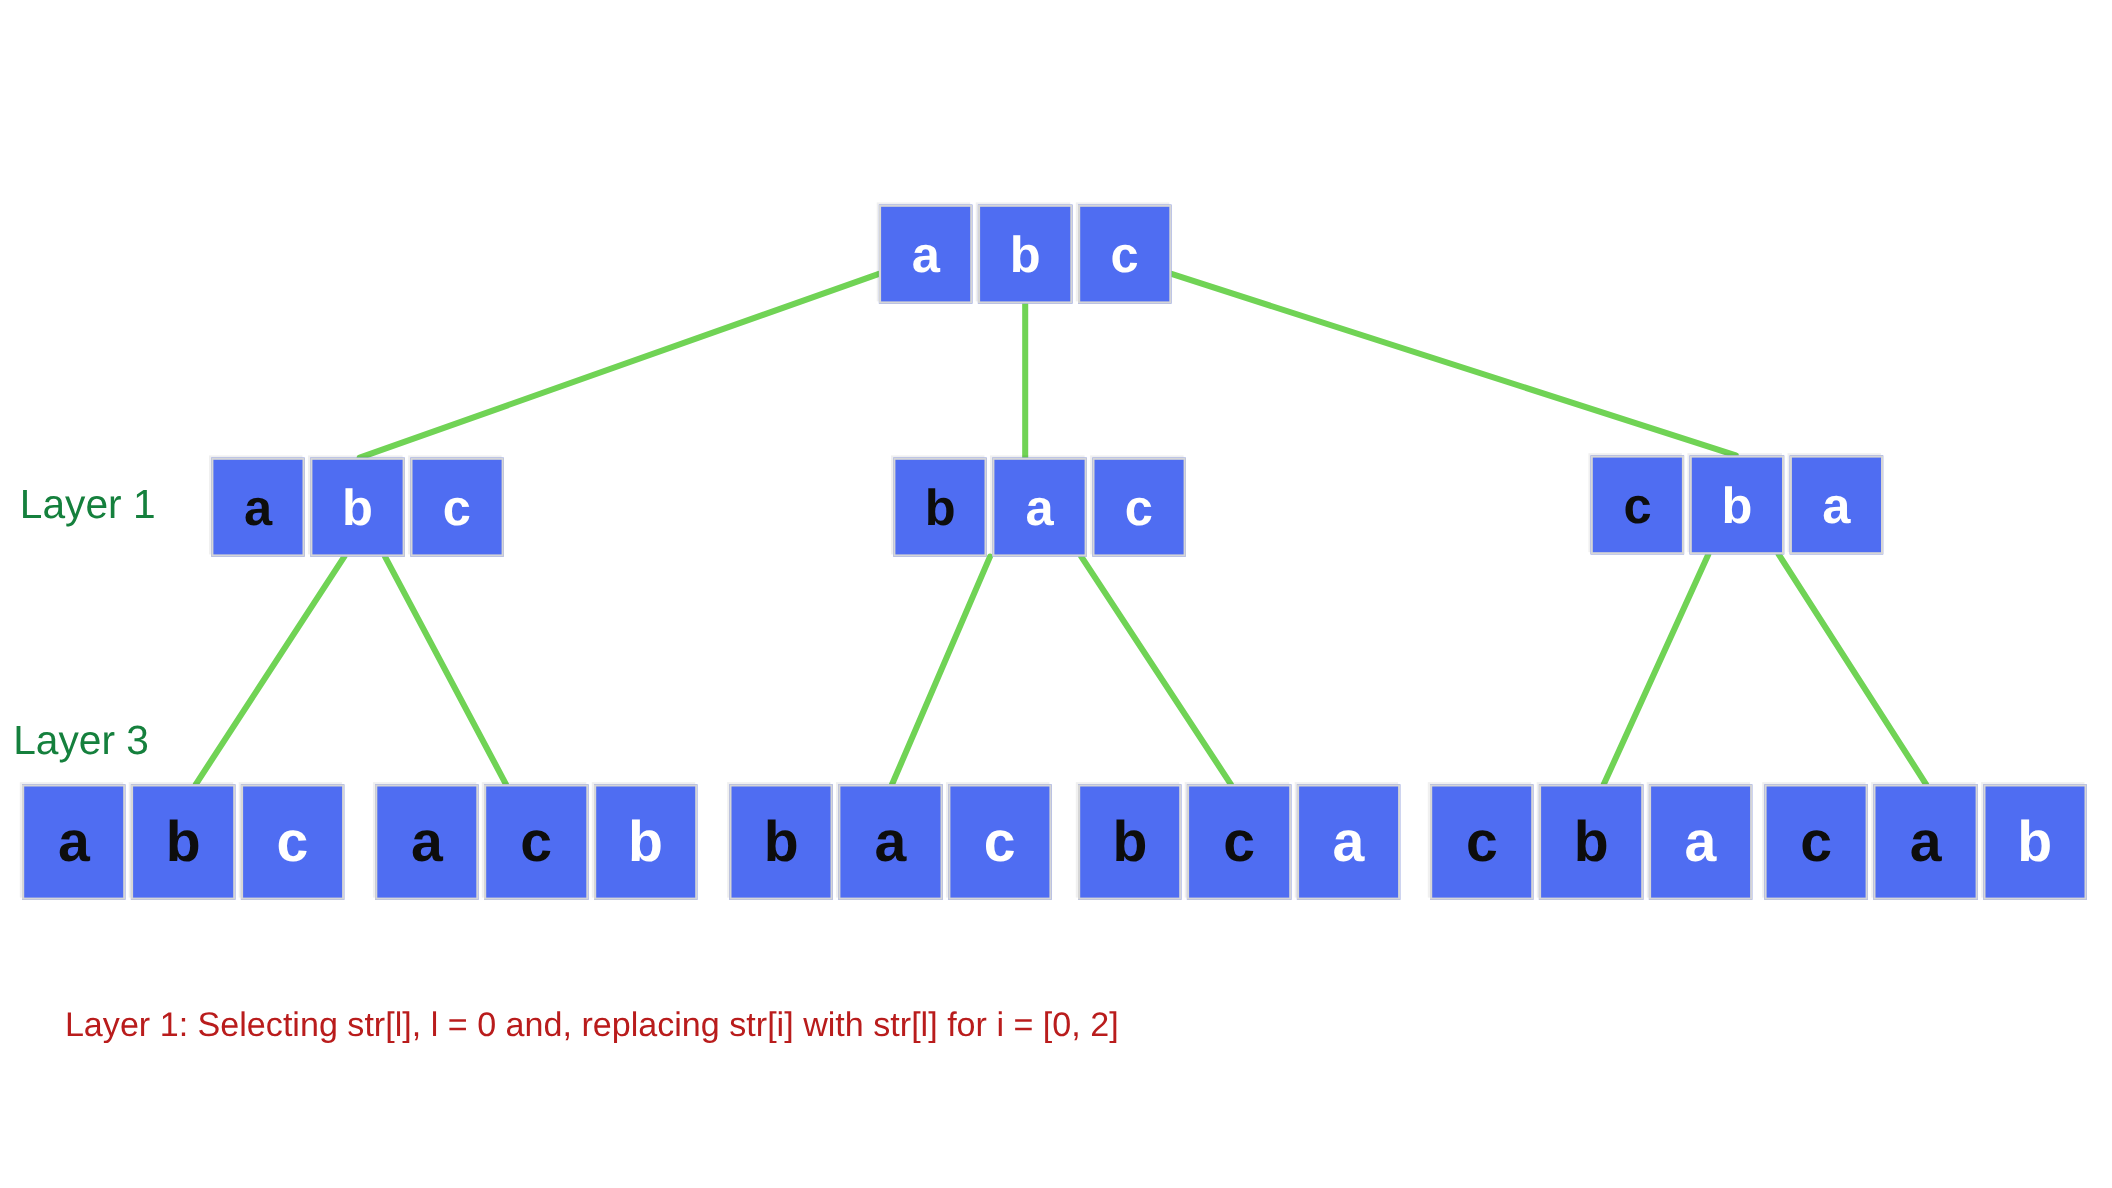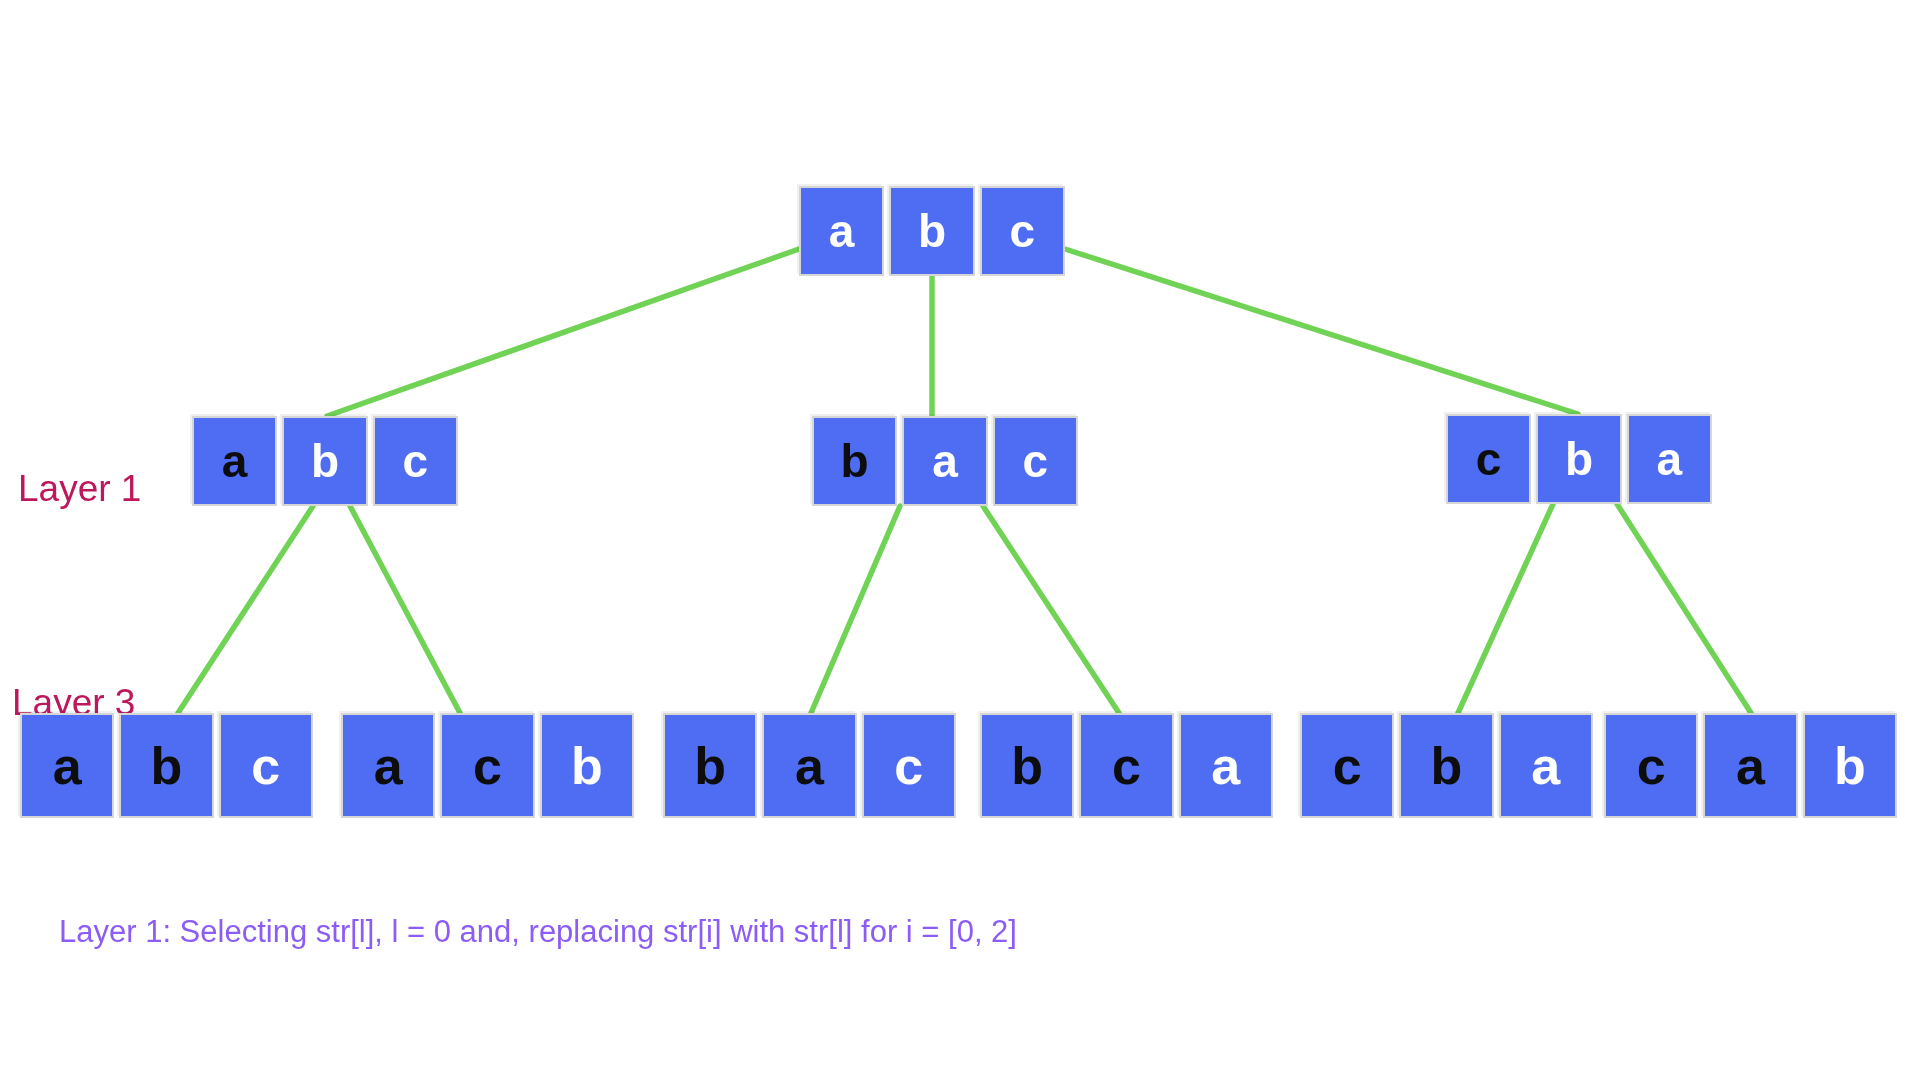--- a/index.html
+++ b/index.html
@@ -30,28 +30,27 @@
     border: 2px solid var(--cell-border, #d6d6d6);
     box-sizing: border-box;
     box-shadow: -2px -2px 0 0 rgba(0,0,0,0.06);
     font-weight: 700;
   }
   .tone-light { color: var(--char-light, #ffffff); }
   .tone-dark  { color: var(--char-dark, #0d0d0d); }
   .side-label {
     position: absolute;
     font-size: 37px;
-    color: #be185d;
+    color: #15803d;
     white-space: nowrap;
-    margin-top: 30px;
   }
   .caption {
     position: absolute;
     font-size: 31px;
-    color: #8b5cf6;
+    color: #b91c1c;
     white-space: nowrap;
     letter-spacing: 0px;
   }
 </style>
 </head>
 <body>
 
 <div class="stage">
   <svg id="edges" width="1920" height="1080" viewBox="0 0 1920 1080">
       <line x1="799" y1="249" x2="327" y2="416" stroke="#70d355" stroke-width="5.5" stroke-linecap="round"></line>

